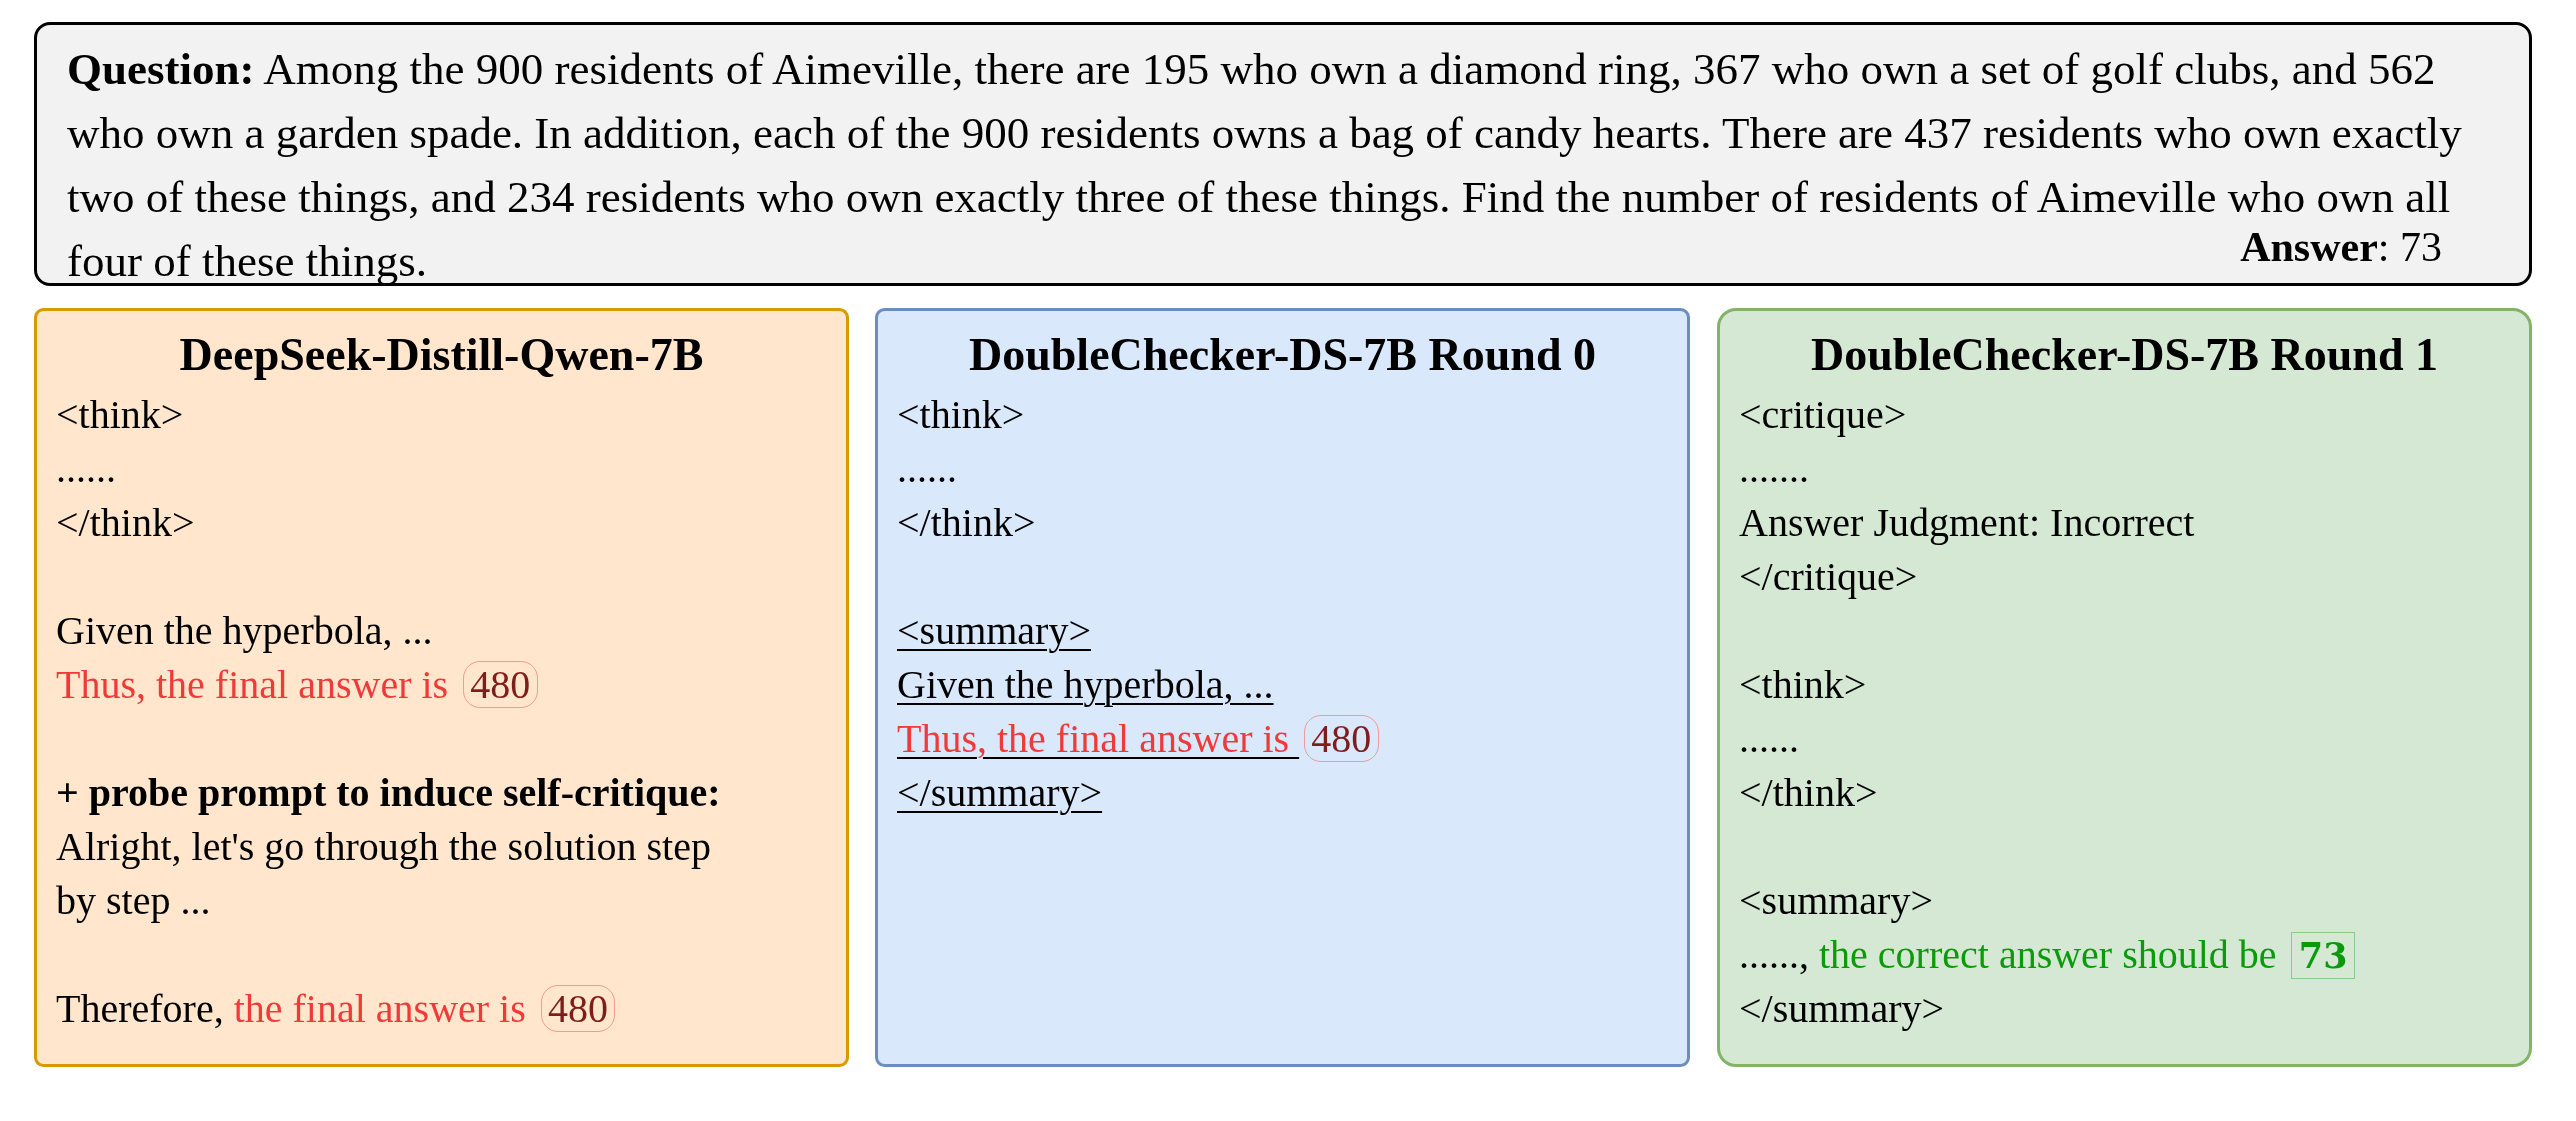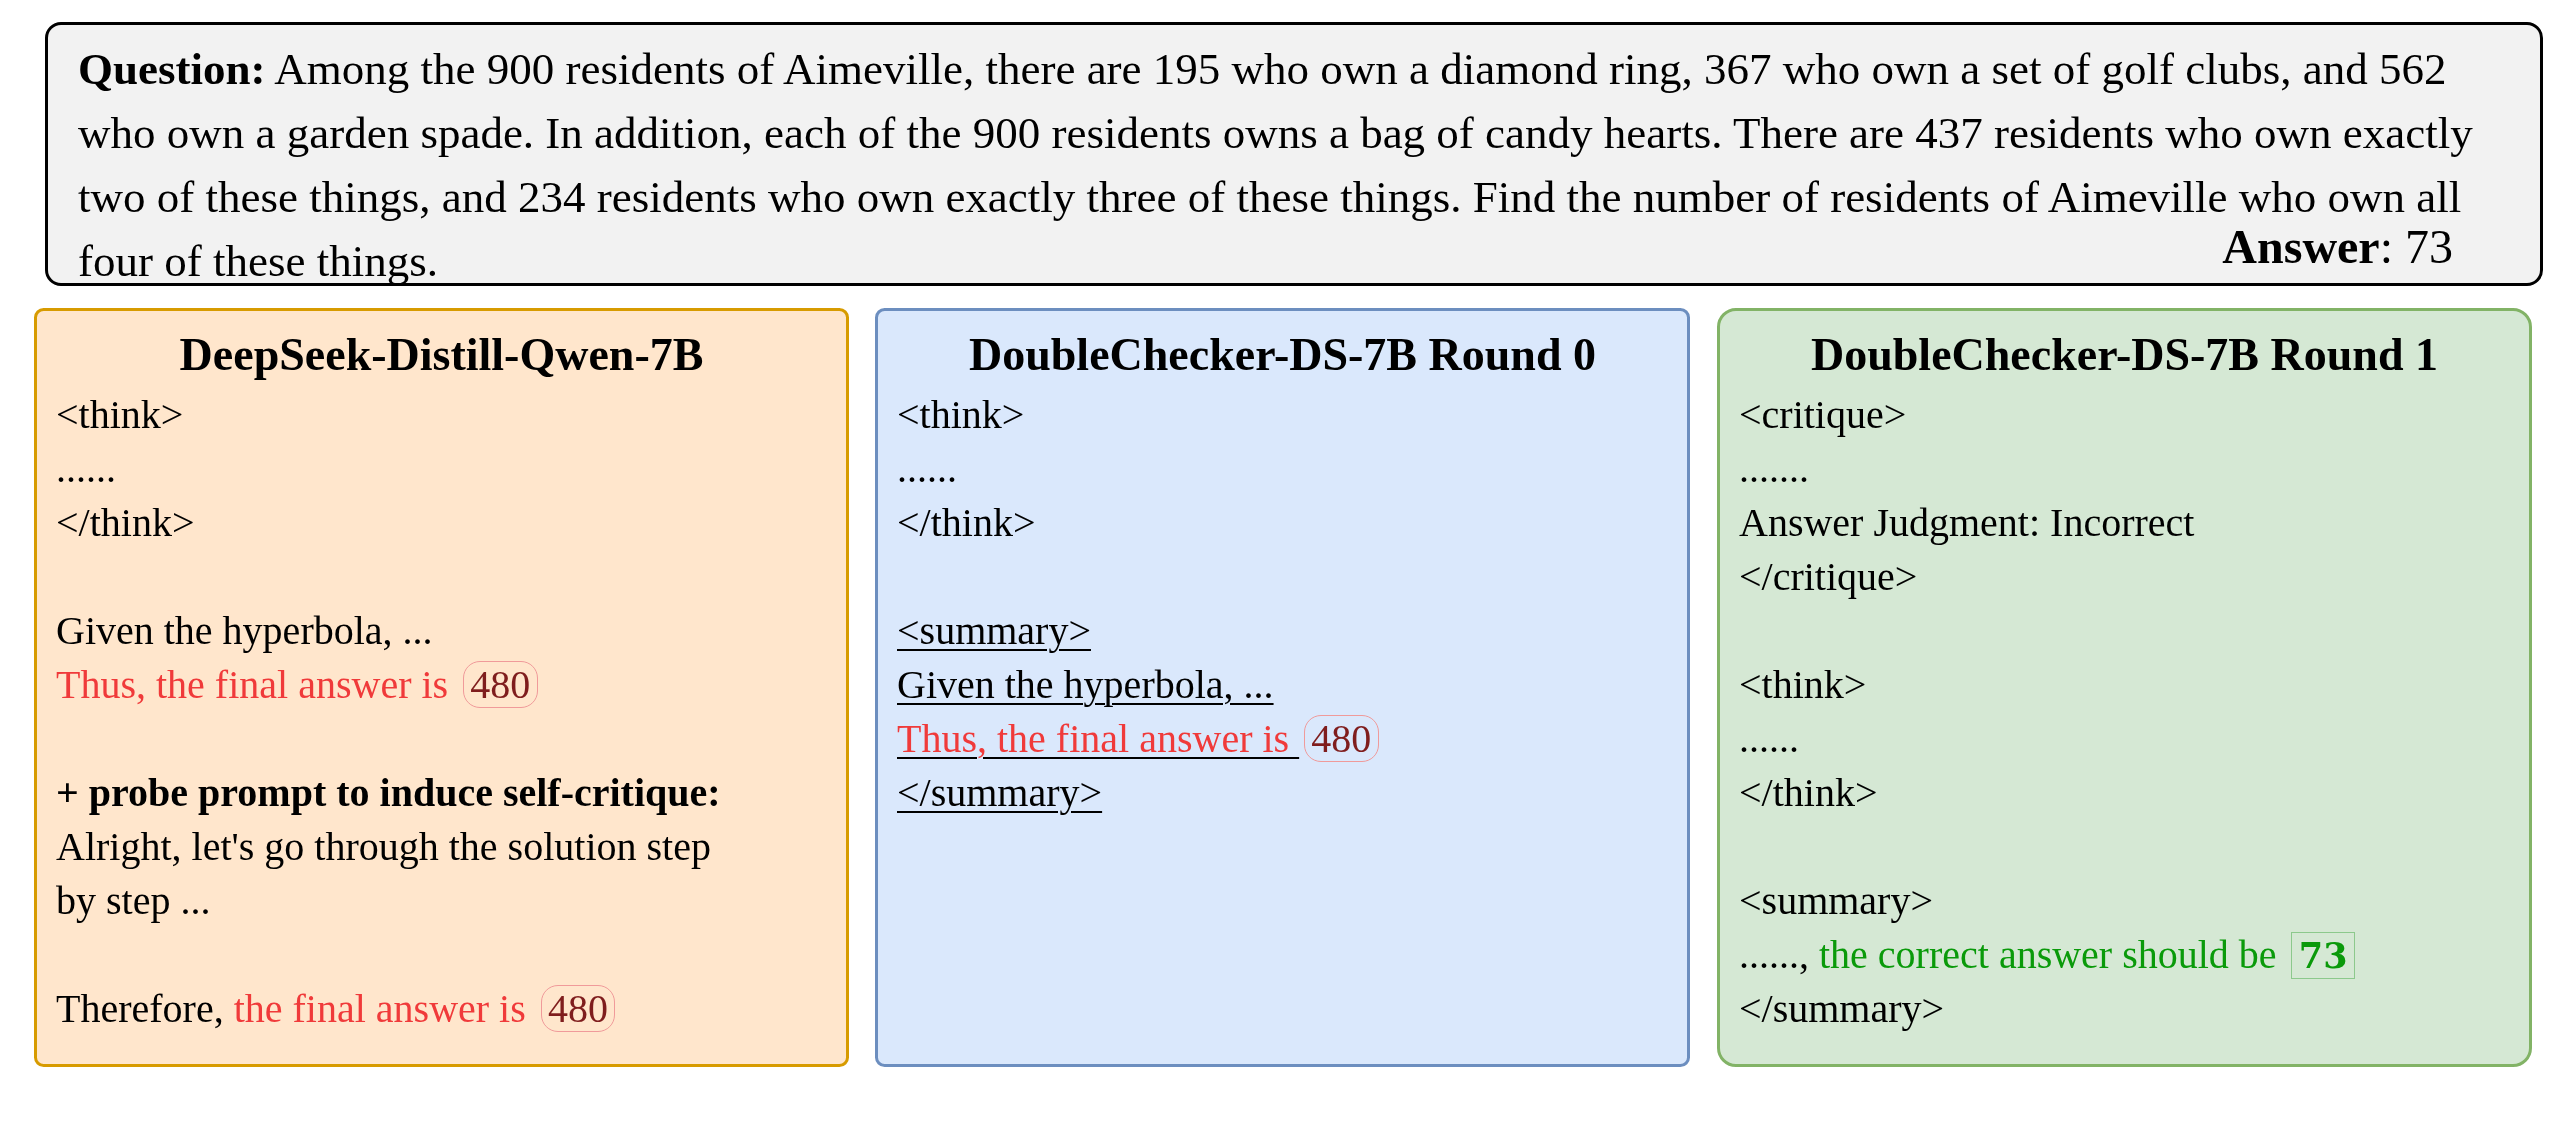--- a/index.html
+++ b/index.html
@@ -2,30 +2,30 @@
 <html style="font-size:13px"><head>
 <meta charset="utf-8">
 <style>
   html, body { margin: 0; padding: 0; background: #ffffff; }
   body {
     width: 2576px; height: 1121px; position: relative; overflow: hidden;
     font-family: "Liberation Serif", "DejaVu Serif", serif;
     color: #000;
   }
   .question-box {
-    position: absolute; left: 45px; top: 22.4px; width: 2498px; height: 264px;
+    position: absolute; left: 34px; top: 22.4px; width: 2498px; height: 264px;
     box-sizing: border-box;
     background: #f2f2f2; border: 3.2px solid #000; border-radius: 16px;
     padding: 11.2px 38px 0 30px;
     font-size: 45px; line-height: 64px;
   }
   .question-box .q-label { font-weight: bold; }
   .question-box .answer-line {
     position: absolute; right: 87px; bottom: 4.8px;
-    font-size: 48px; line-height: 64px;
+    font-size: 42px; line-height: 64px;
   }
   .question-box .answer-line .a-label { font-weight: bold; }
 
   .panel {
     position: absolute; top: 308px; height: 759px; box-sizing: border-box;
     border-radius: 9.6px; border-width: 3.2px; border-style: solid;
     padding: 0 19px;
   }
   .panel-orange { left: 34px; width: 815px; background: #ffe6cc; border-color: #d79b00; }
   .panel-blue   { left: 875px; width: 815px; background: #dae8fc; border-color: #6c8ebf; }

